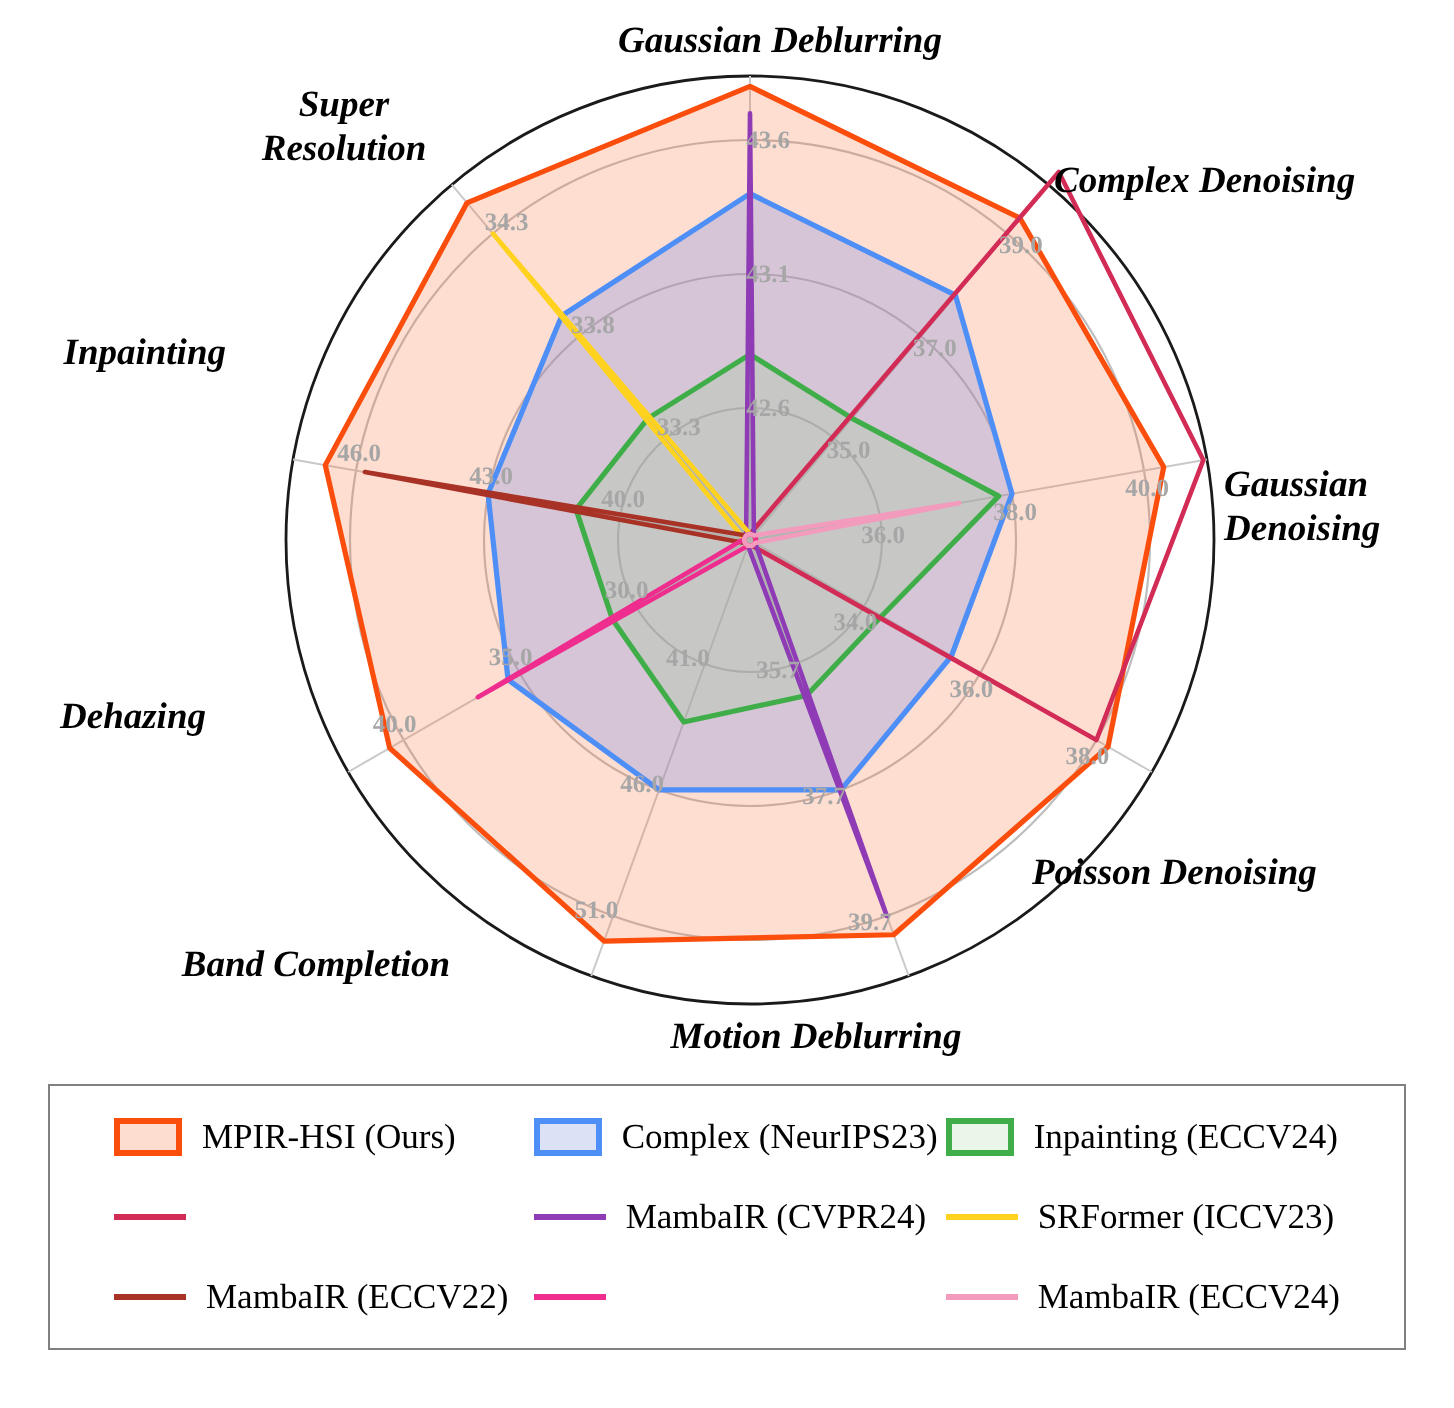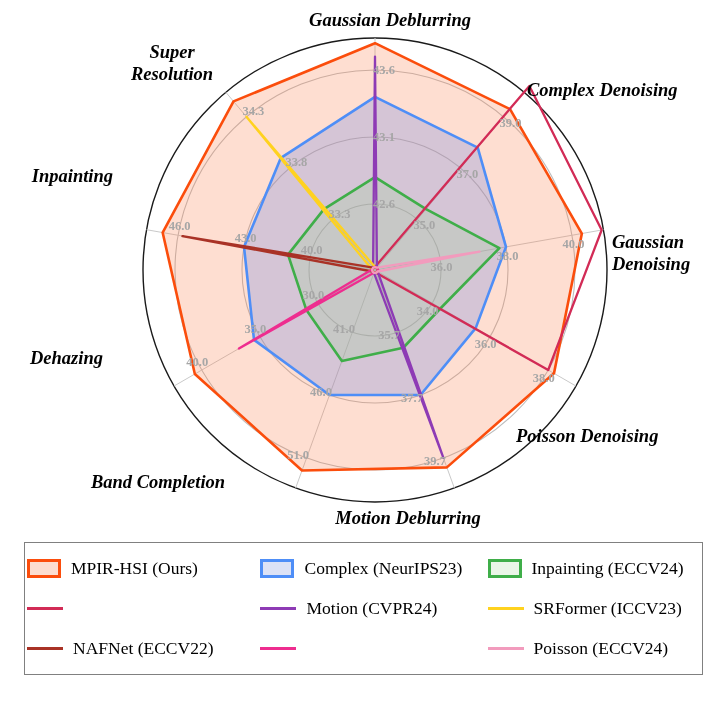--- a/index.html
+++ b/index.html
@@ -1,21 +1,21 @@
 <!DOCTYPE html>
 <html><head>
 <meta charset="utf-8">
 <style>
   html,body{margin:0;padding:0;background:#ffffff;}
   body{width:727px;height:704px;font-family:"Liberation Serif",serif;overflow:hidden;}
   .figure{width:727px;}
   svg{display:block;}
   .tick{font-family:"Liberation Serif",serif;font-weight:bold;font-size:12.5px;fill:#a6a6a6;}
   .axis-label{font-family:"Liberation Serif",serif;font-style:italic;font-weight:bold;font-size:18.5px;fill:#000;}
-  .legend{margin:2px 24px 0 24px;border:1.6px solid #808080;padding:15px 2px;
+  .legend{margin:2px 24px 0 24px;border:1.6px solid #808080;padding:15px 32px;
           display:grid;grid-template-columns:1.08fr 1.05fr 1fr;row-gap:19px;column-gap:4px;background:#fff;}
   .legend-item{display:flex;align-items:center;gap:10px;font-size:17.5px;color:#000;white-space:nowrap;}
   .swatch{flex:none;display:inline-block;}
   .swatch.patch{width:28px;height:13px;border:3.5px solid;}
   .swatch.line{width:36px;height:3px;}
 </style>
 </head>
 <body>
 
 <div class="figure">
@@ -90,31 +90,31 @@
       </div>
       <div class="legend-item">
         <span class="swatch patch" style="border-color: rgb(63, 174, 73); background: rgb(234, 246, 231);"></span>
         <span class="legend-label">Inpainting (ECCV24)</span>
       </div>
       <div class="legend-item">
         <span class="swatch line" style="background: rgb(210, 43, 86);"></span>
       </div>
       <div class="legend-item">
         <span class="swatch line" style="background: rgb(142, 59, 181);"></span>
-        <span class="legend-label">Motion (CVPR24)</span>
+        <span class="legend-label">MambaIR (CVPR24)</span>
       </div>
       <div class="legend-item">
         <span class="swatch line" style="background: rgb(255, 210, 31);"></span>
         <span class="legend-label">SRFormer (ICCV23)</span>
       </div>
       <div class="legend-item">
         <span class="swatch line" style="background: rgb(169, 50, 38);"></span>
-        <span class="legend-label">NAFNet (ECCV22)</span>
+        <span class="legend-label">MambaIR (ECCV22)</span>
       </div>
       <div class="legend-item">
         <span class="swatch line" style="background: rgb(238, 45, 143);"></span>
       </div>
       <div class="legend-item">
         <span class="swatch line" style="background: rgb(242, 155, 189);"></span>
-        <span class="legend-label">Poisson (ECCV24)</span>
+        <span class="legend-label">MambaIR (ECCV24)</span>
       </div>
     </div>
 </div>
 
 </body></html>

